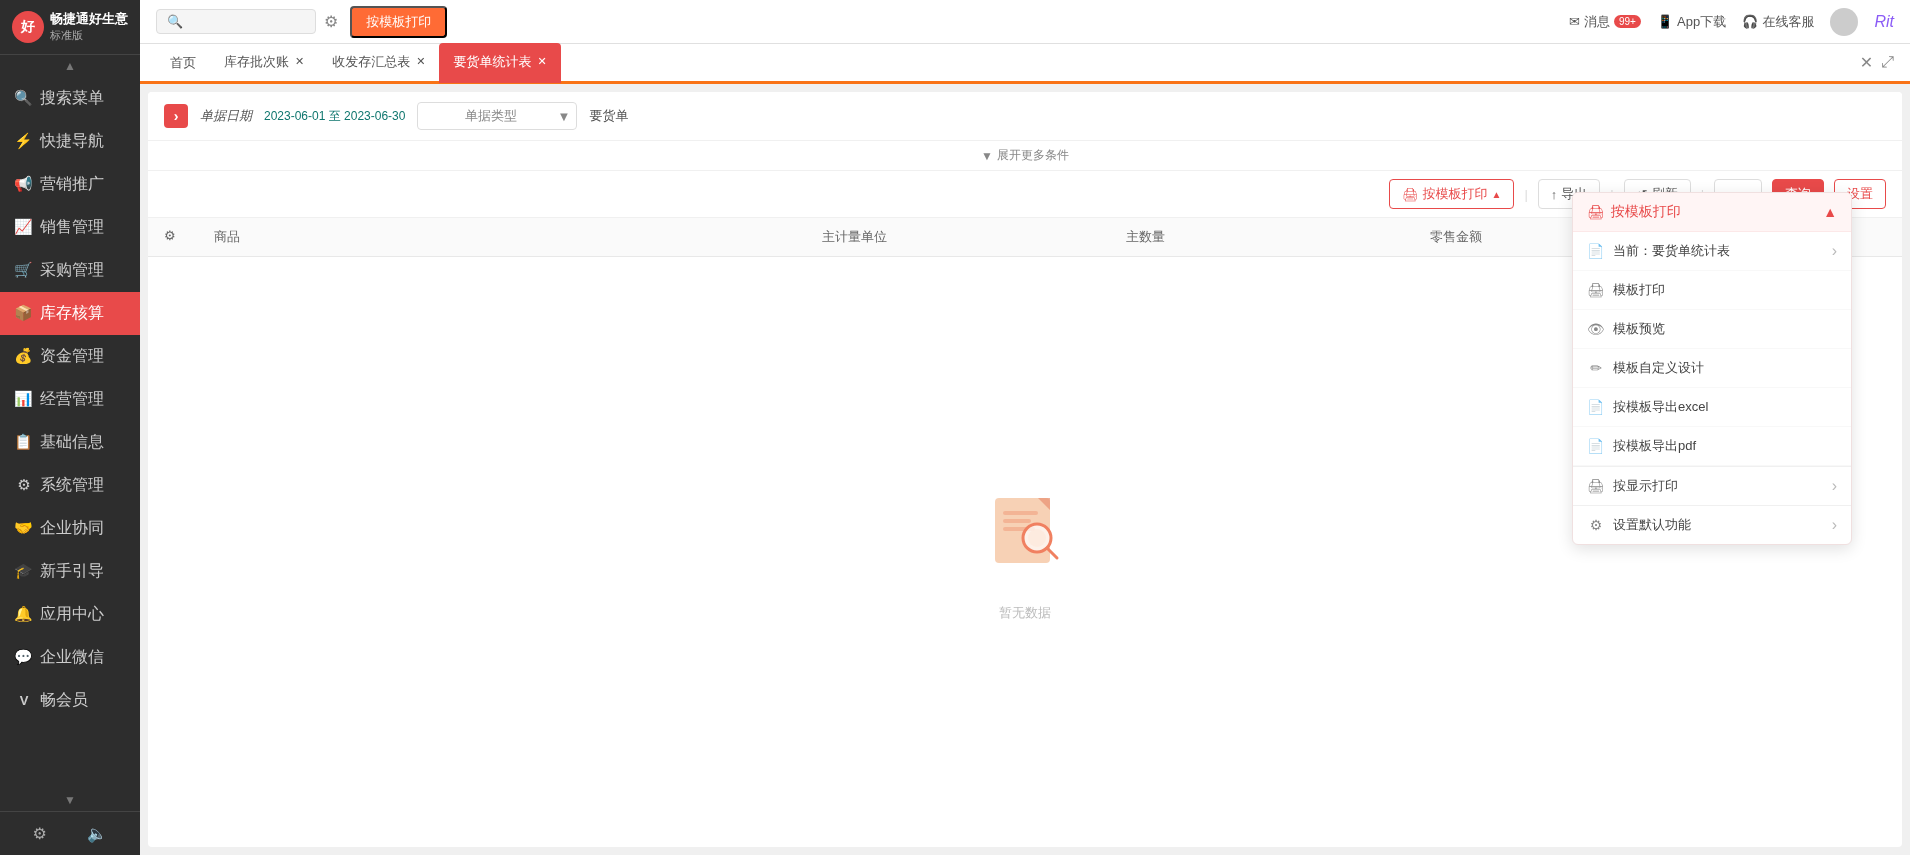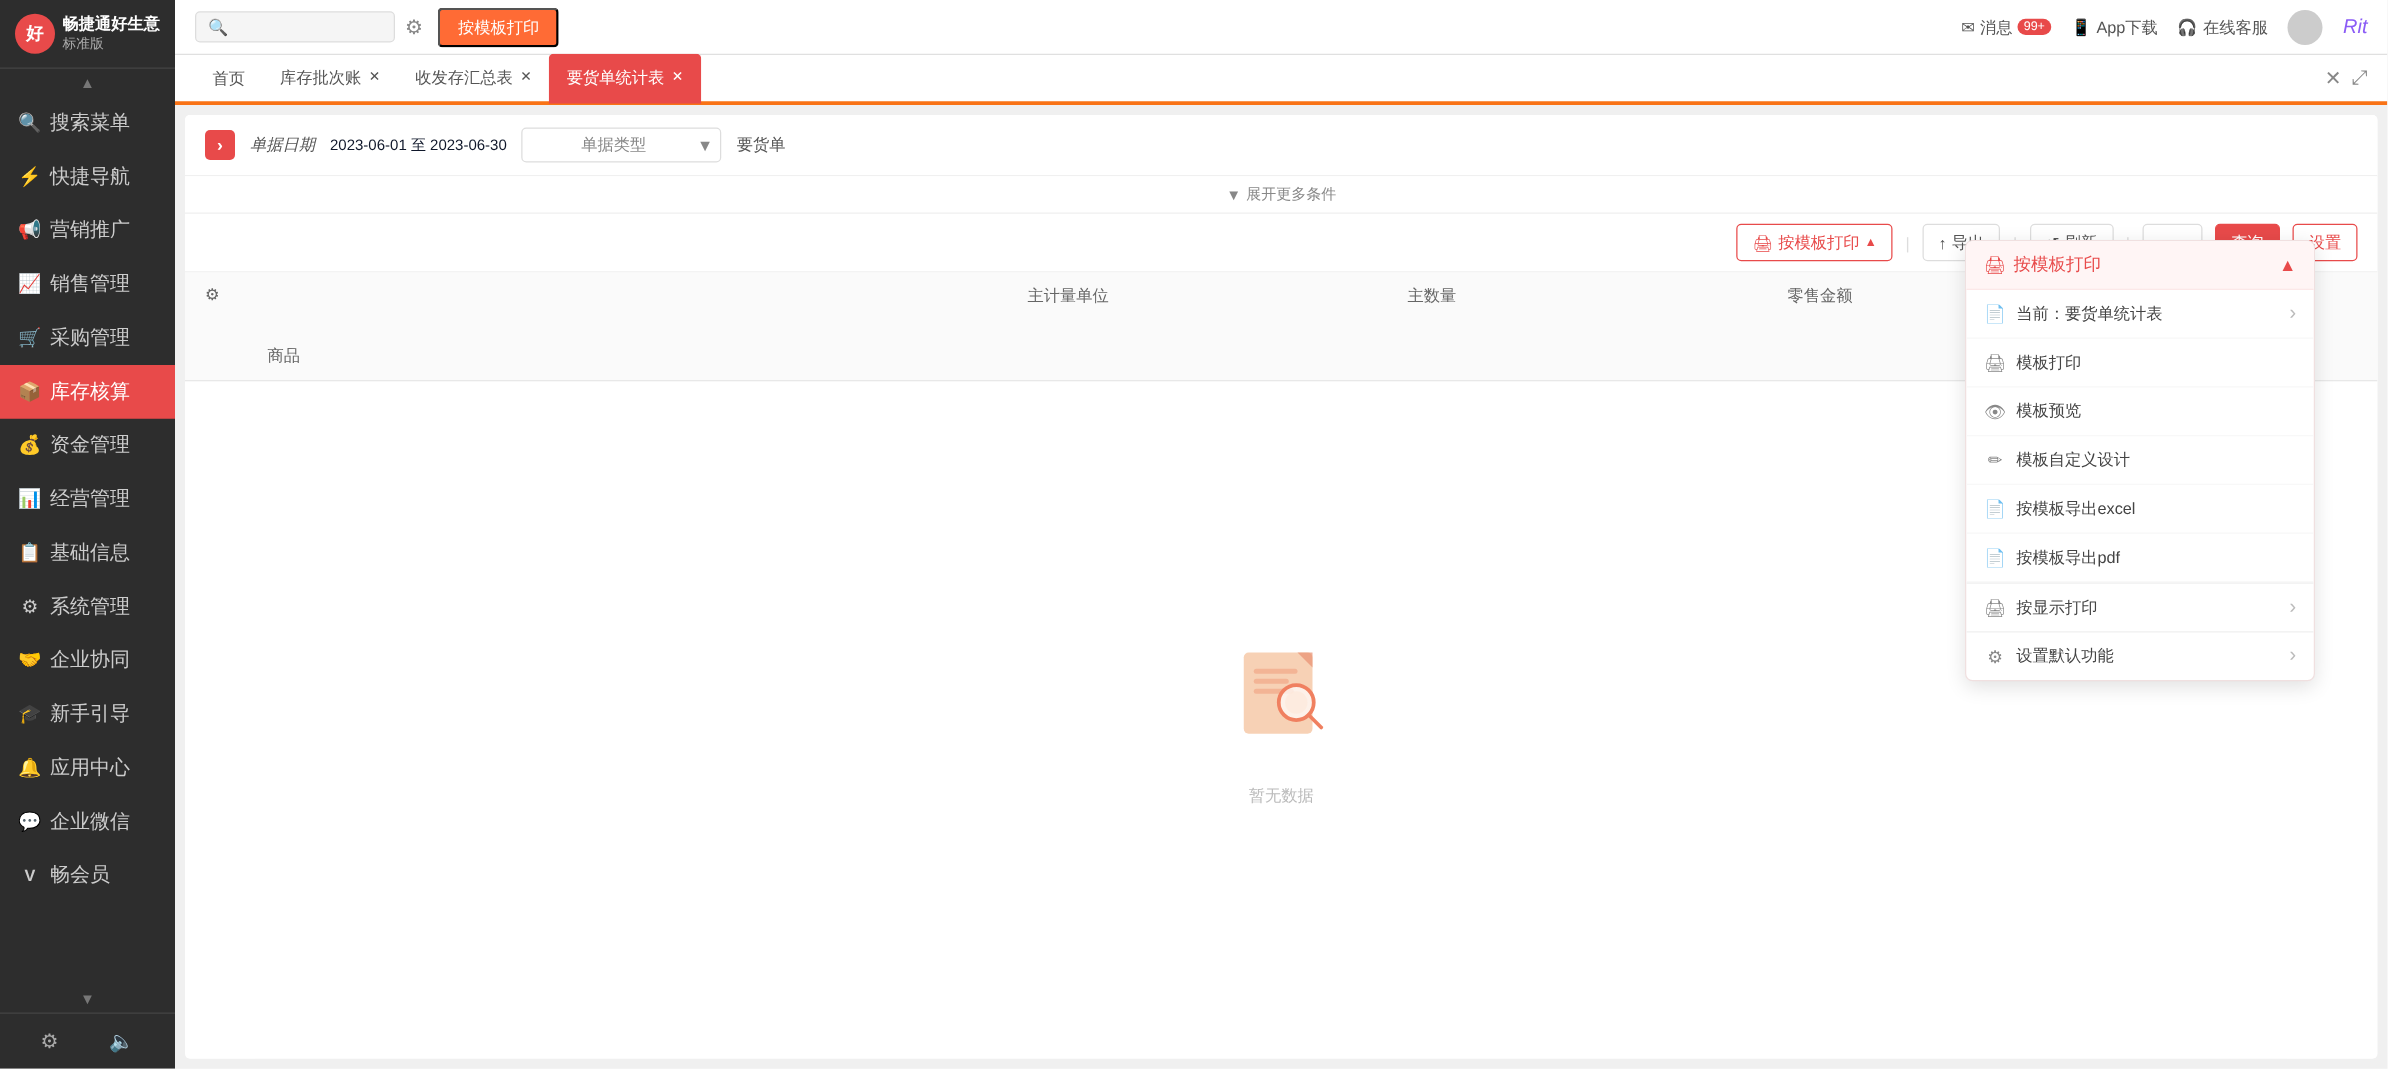--- a/index.html
+++ b/index.html
@@ -233,21 +233,21 @@
       background: white;
       border-radius: 3px;
       cursor: pointer;
       color: #555;
     }
     .date-btn.active {
       background: #e84a4a;
       color: white;
       border-color: #e84a4a;
     }
-    .date-range-text { font-size: 12px; color: #0f172a; }
+    .date-range-text { font-size: 12px; color: #0f766e; }
     .filter-type-select {
       display: flex;
       align-items: center;
       border: 1px solid #ddd;
       border-radius: 4px;
       padding: 4px 6px;
       background: white;
       cursor: pointer;
       font-size: 13px;
       color: #555;
@@ -280,21 +280,21 @@
       padding: 10px 16px;
       position: sticky;
       top: 0;
     }
     .th {
       font-size: 13px;
       color: #666;
       font-weight: 500;
     }
     .th.settings-col { width: 40px; }
-    .th.goods-col { flex: 2; padding-left: 10px; margin-top: 48px; }
+    .th.goods-col { flex: 2; padding-left: 10px; }
     .th.unit-col { flex: 1; }
     .th.qty-col { flex: 1; }
     .th.amount-col { flex: 1.5; }
     .empty-icon {
       width: 100px;
       height: 90px;
       position: relative;
       margin-bottom: 12px;
     }
     .empty-text { color: #bbb; font-size: 13px; margin-top: 19px; }

